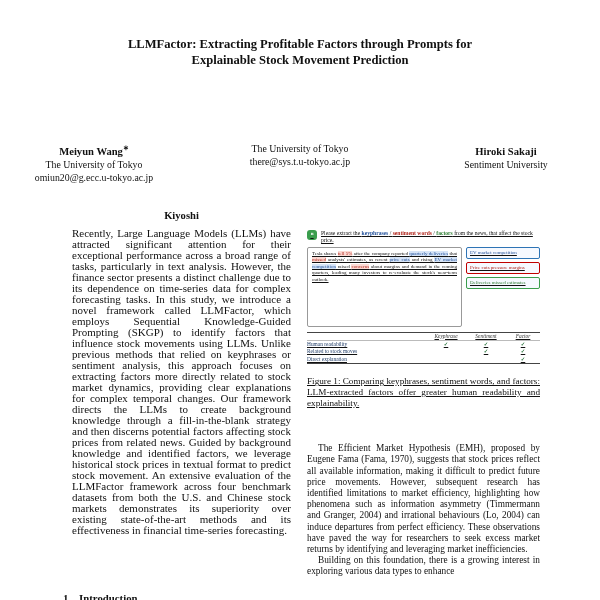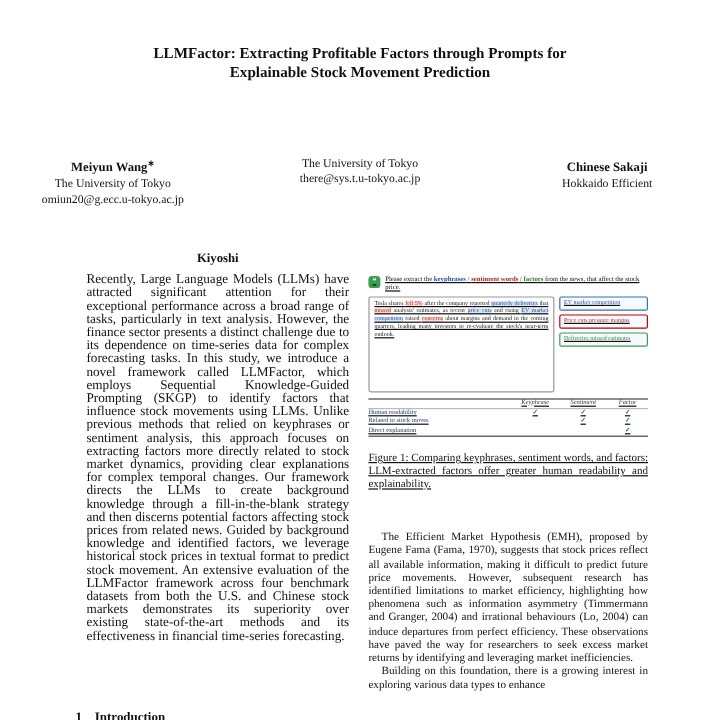--- a/index.html
+++ b/index.html
@@ -7,21 +7,21 @@
     width:600px;height:600px;overflow:hidden;background:#ffffff;
     font-family:"Liberation Serif", serif;color:#111;position:relative;
   }
   .page{position:absolute;inset:0;}
 
   
   .title{position:absolute;top:36px;left:0;width:600px;text-align:center;
     font-size:12.6px;font-weight:bold;line-height:16px;}
 
   
-  .authors{position:absolute;top:130px;left:0;width:600px;display:flex;justify-content:center;gap:26px;}
+  .authors{position:absolute;top:142px;left:0;width:600px;display:flex;justify-content:center;gap:26px;}
   .author{width:180px;text-align:center;font-size:9.8px;line-height:13px;}
   .author .name{font-weight:bold;font-size:10.6px;}
   .author sup{font-size:7px;}
 
   
   .col-left{position:absolute;left:63px;top:210px;width:237px;}
   .col-right{position:absolute;left:307px;top:230px;width:233px;}
 
   .abstract-heading{text-align:center;font-weight:bold;font-size:10.6px;margin-bottom:7px;}
   .abstract-text{margin:0 9px;font-size:11px;line-height:11px;text-align:justify;}
@@ -76,22 +76,22 @@
     <div class="author">
       <div class="name"><span>Meiyun Wang</span><sup>∗</sup></div>
       <div>The University of Tokyo</div>
       <div>omiun20@g.ecc.u-tokyo.ac.jp</div>
     </div>
     <div class="author">
       <div>The University of Tokyo</div>
       <div>there@sys.t.u-tokyo.ac.jp</div>
     </div>
     <div class="author">
-      <div class="name"><span>Chinese Sakaji</span><sup></sup></div>
-      <div>Hokkaido Efficient</div>
+      <div class="name"><span>Hiroki Sakaji</span><sup></sup></div>
+      <div>Sentiment University</div>
     </div>
   </div>
 
   <div class="col-left">
     <div class="abstract-heading">Kiyoshi</div>
     <p class="abstract-text">Recently, Large Language Models (LLMs) have attracted significant attention for their exceptional performance across a broad range of tasks, particularly in text analysis. However, the finance sector presents a distinct challenge due to its dependence on time-series data for complex forecasting tasks. In this study, we introduce a novel framework called LLMFactor, which employs Sequential Knowledge-Guided Prompting (SKGP) to identify factors that influence stock movements using LLMs. Unlike previous methods that relied on keyphrases or sentiment analysis, this approach focuses on extracting factors more directly related to stock market dynamics, providing clear explanations for complex temporal changes. Our framework directs the LLMs to create background knowledge through a fill-in-the-blank strategy and then discerns potential factors affecting stock prices from related news. Guided by background knowledge and identified factors, we leverage historical stock prices in textual format to predict stock movement. An extensive evaluation of the LLMFactor framework across four benchmark datasets from both the U.S. and Chinese stock markets demonstrates its superiority over existing state-of-the-art methods and its effectiveness in financial time-series forecasting.</p>
   </div>
 
   <div class="col-right">
 

